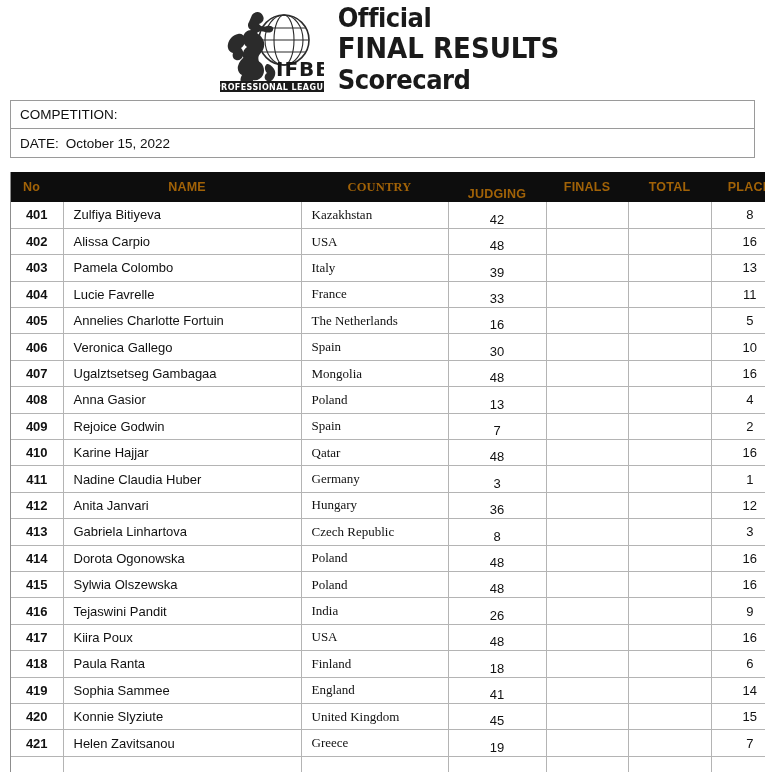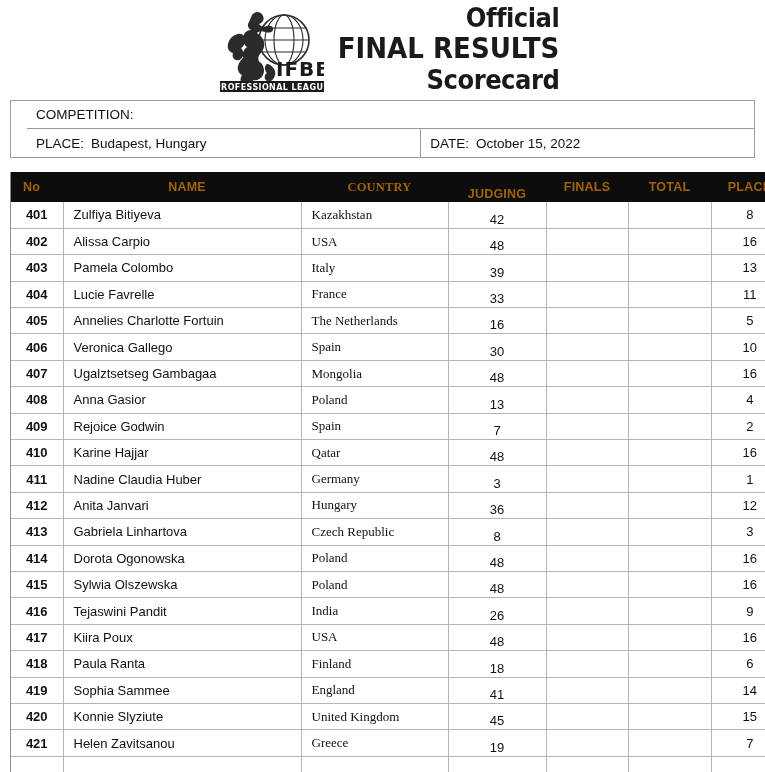--- a/index.html
+++ b/index.html
@@ -39,34 +39,32 @@
     justify-content: center;
     line-height: 1.0;
     padding-bottom: 4px;
   }
   .title-line {
     font-family: "DejaVu Sans", sans-serif;
     font-weight: bold;
     color: #1a1a1a;
     letter-spacing: -0.5px;
     font-stretch: condensed;
-    text-align: right;
   }
   .title-1 { font-size: 27px; margin-bottom: 3px; }
   .title-2 { font-size: 29px; letter-spacing: 0px; margin-bottom: 3px; }
   .title-3 { font-size: 27px; }
 
   
   .info-box {
     margin: 0 10px;
     border: 1px solid #9a9a9a;
     background: #fff;
     box-sizing: border-box;
     width: 745px;
-    padding-left: 16px;
   }
   .info-row {
     display: flex;
     height: 28px;
     align-items: center;
     box-sizing: border-box;
   }
   .info-row.first { border-bottom: 1px solid #9a9a9a; }
   .info-cell {
     display: flex;
@@ -203,24 +201,20 @@
 
 <div class="info-box">
 
   <div class="info-row first">
     <div class="info-cell full">
       <span class="info-label">COMPETITION:</span>
     </div>
   </div>
 
   <div class="info-row">
-    <div class="info-cell left">
-      <span class="info-label">PLACE:</span>
-      <span>Budapest, Hungary</span>
-    </div>
     <div class="info-cell right">
       <span class="info-label">DATE:</span>
       <span>October 15, 2022</span>
     </div>
   </div>
 
 </div>
 
 <div class="table-wrap">
   <table class="results">

